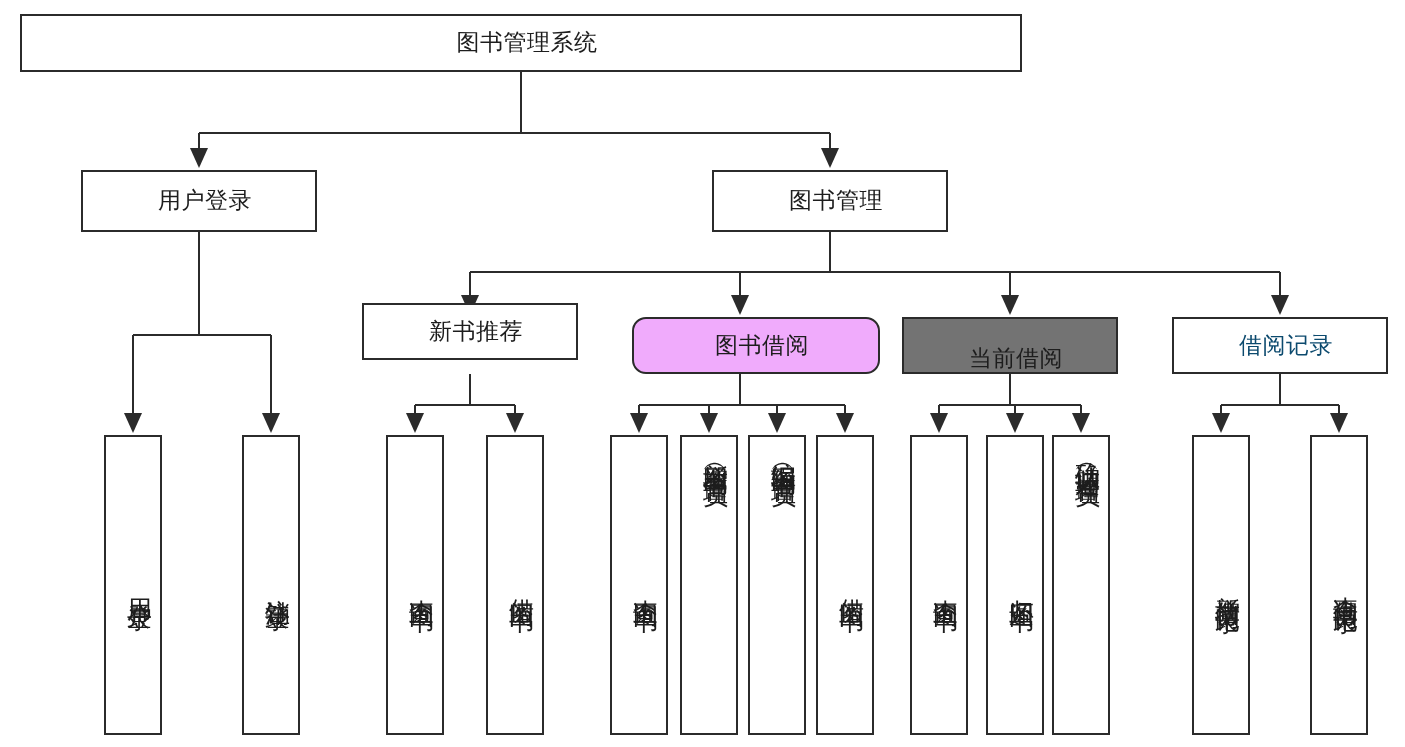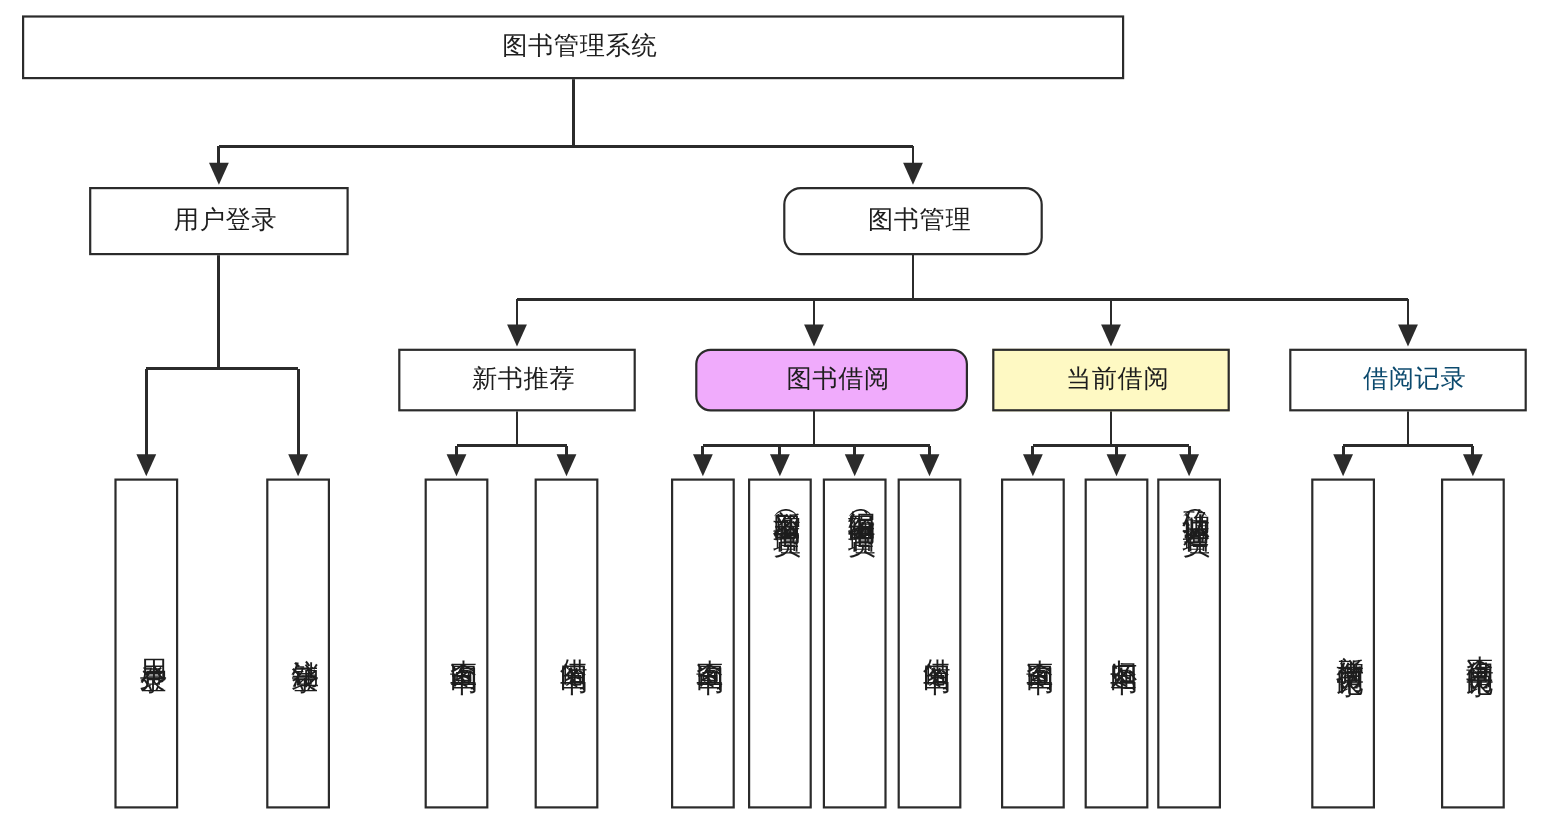--- a/index.html
+++ b/index.html
@@ -137,30 +137,30 @@
       <polygon points="1330,413 1348,413 1339,433" fill="#2b2b2b"></polygon>
     </svg>
 
   <div id="nodes-layer">
       <div class="node horiz" style="left: 20px; top: 14px; width: 1002px; height: 58px; border-color: rgb(43, 43, 43); background: rgb(255, 255, 255);">
         <div class="node-label" style="color: rgb(29, 29, 29);">图书管理系统</div>
       </div>
       <div class="node horiz" style="left: 81px; top: 170px; width: 236px; height: 62px; border-color: rgb(43, 43, 43); background: rgb(255, 255, 255);">
         <div class="node-label" style="color: rgb(29, 29, 29);">用户登录</div>
       </div>
-      <div class="node horiz" style="left: 712px; top: 170px; width: 236px; height: 62px; border-color: rgb(43, 43, 43); background: rgb(255, 255, 255); border-radius: 16px;">
+      <div class="node horiz" style="left: 712px; top: 170px; width: 236px; height: 62px; border-color: rgb(43, 43, 43); background: rgb(255, 255, 255);">
         <div class="node-label" style="color: rgb(29, 29, 29);">图书管理</div>
       </div>
-      <div class="node horiz" style="left: 362px; top: 317px; width: 216px; height: 57px; border-color: rgb(43, 43, 43); background: rgb(255, 255, 255);">
+      <div class="node horiz" style="left: 362px; top: 303px; width: 216px; height: 57px; border-color: rgb(43, 43, 43); background: rgb(255, 255, 255);">
         <div class="node-label" style="color: rgb(29, 29, 29);">新书推荐</div>
       </div>
       <div class="node horiz" style="left: 632px; top: 317px; width: 248px; height: 57px; border-color: rgb(43, 43, 43); background: #f0abfc; border-radius: 14px;">
         <div class="node-label" style="color: rgb(29, 29, 29);">图书借阅</div>
       </div>
-      <div class="node horiz" style="left: 902px; top: 317px; width: 216px; height: 57px; border-color: rgb(43, 43, 43); background: #fef9c3;">
+      <div class="node horiz" style="left: 902px; top: 317px; width: 216px; height: 57px; border-color: rgb(43, 43, 43); background: #737373; align-items: flex-end;">
         <div class="node-label" style="color: rgb(29, 29, 29);">当前借阅</div>
       </div>
       <div class="node horiz" style="left: 1172px; top: 317px; width: 216px; height: 57px; border-color: rgb(43, 43, 43); background: rgb(255, 255, 255);">
         <div class="node-label" style="color: #0c4a6e;">借阅记录</div>
       </div>
       <div class="node vert centered" style="left: 104px; top: 435px; width: 58px; height: 300px; border-color: rgb(43, 43, 43); background: rgb(255, 255, 255);">
         <div class="node-label" style="color: rgb(29, 29, 29);">用户登录</div>
       </div>
       <div class="node vert centered" style="left: 242px; top: 435px; width: 58px; height: 300px; border-color: rgb(43, 43, 43); background: rgb(255, 255, 255);">
         <div class="node-label" style="color: rgb(29, 29, 29);">注销登录</div>

